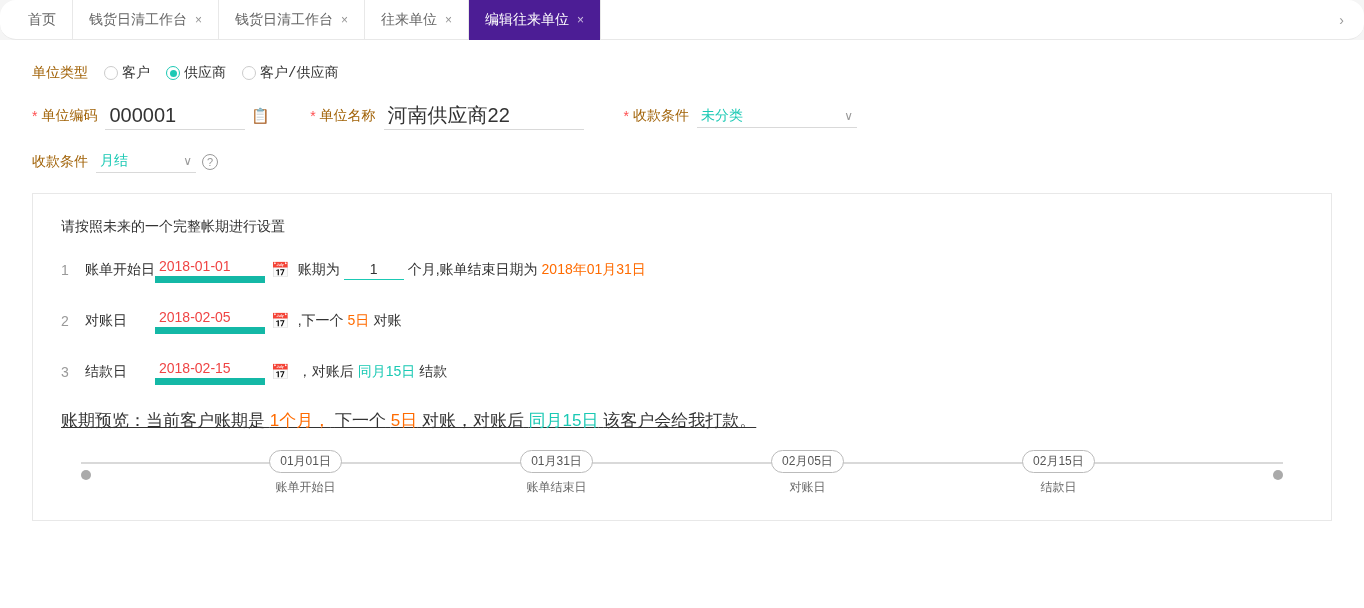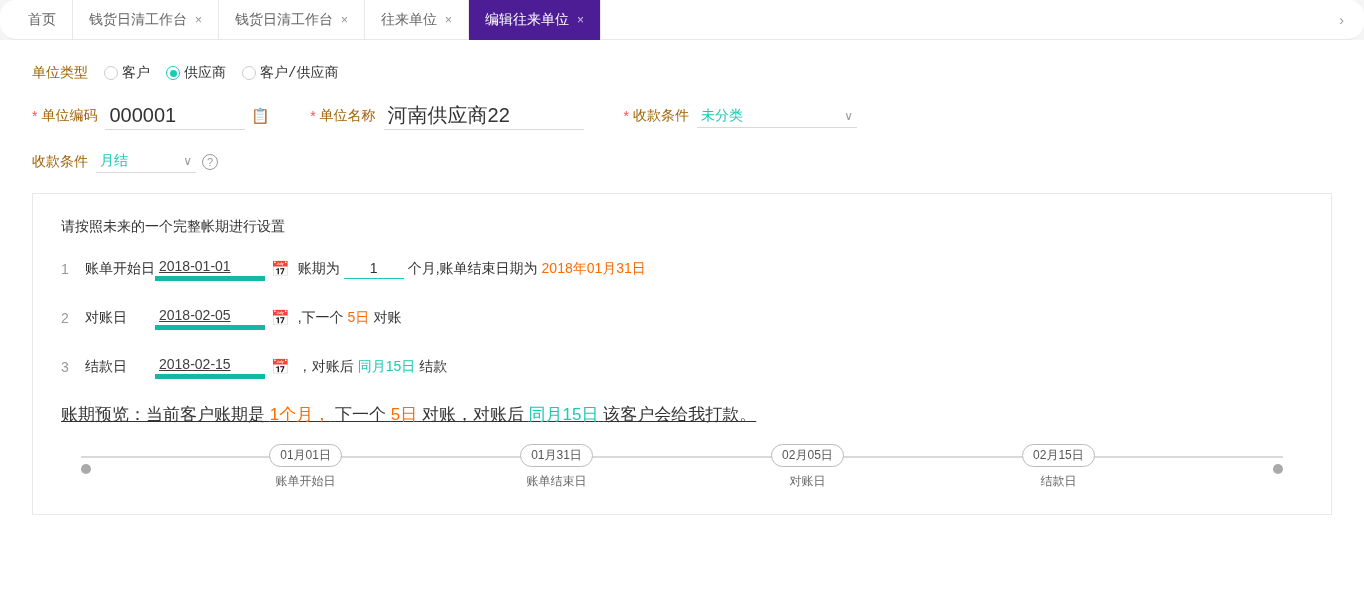--- a/index.html
+++ b/index.html
@@ -175,27 +175,26 @@
       color: #999;
       font-size: 14px;
     }
     .row-type-label {
       width: 70px;
       color: #333;
     }
     .row-date-input {
       width: 110px;
       border: none;
-      border-bottom: 5px solid #14b8a6;
+      border-bottom: 7px solid #14b8a6;
       outline: none;
       padding: 2px 4px;
       font-size: 14px;
-      color: #404040;
+      color: #ef4444;
       background: transparent;
-      text-decoration: underline;
     }
     .row-desc {
       margin-left: 8px;
       color: #333;
       display: flex;
       align-items: center;
       gap: 4px;
     }
     .highlight-orange {
       color: #ff6b00;

